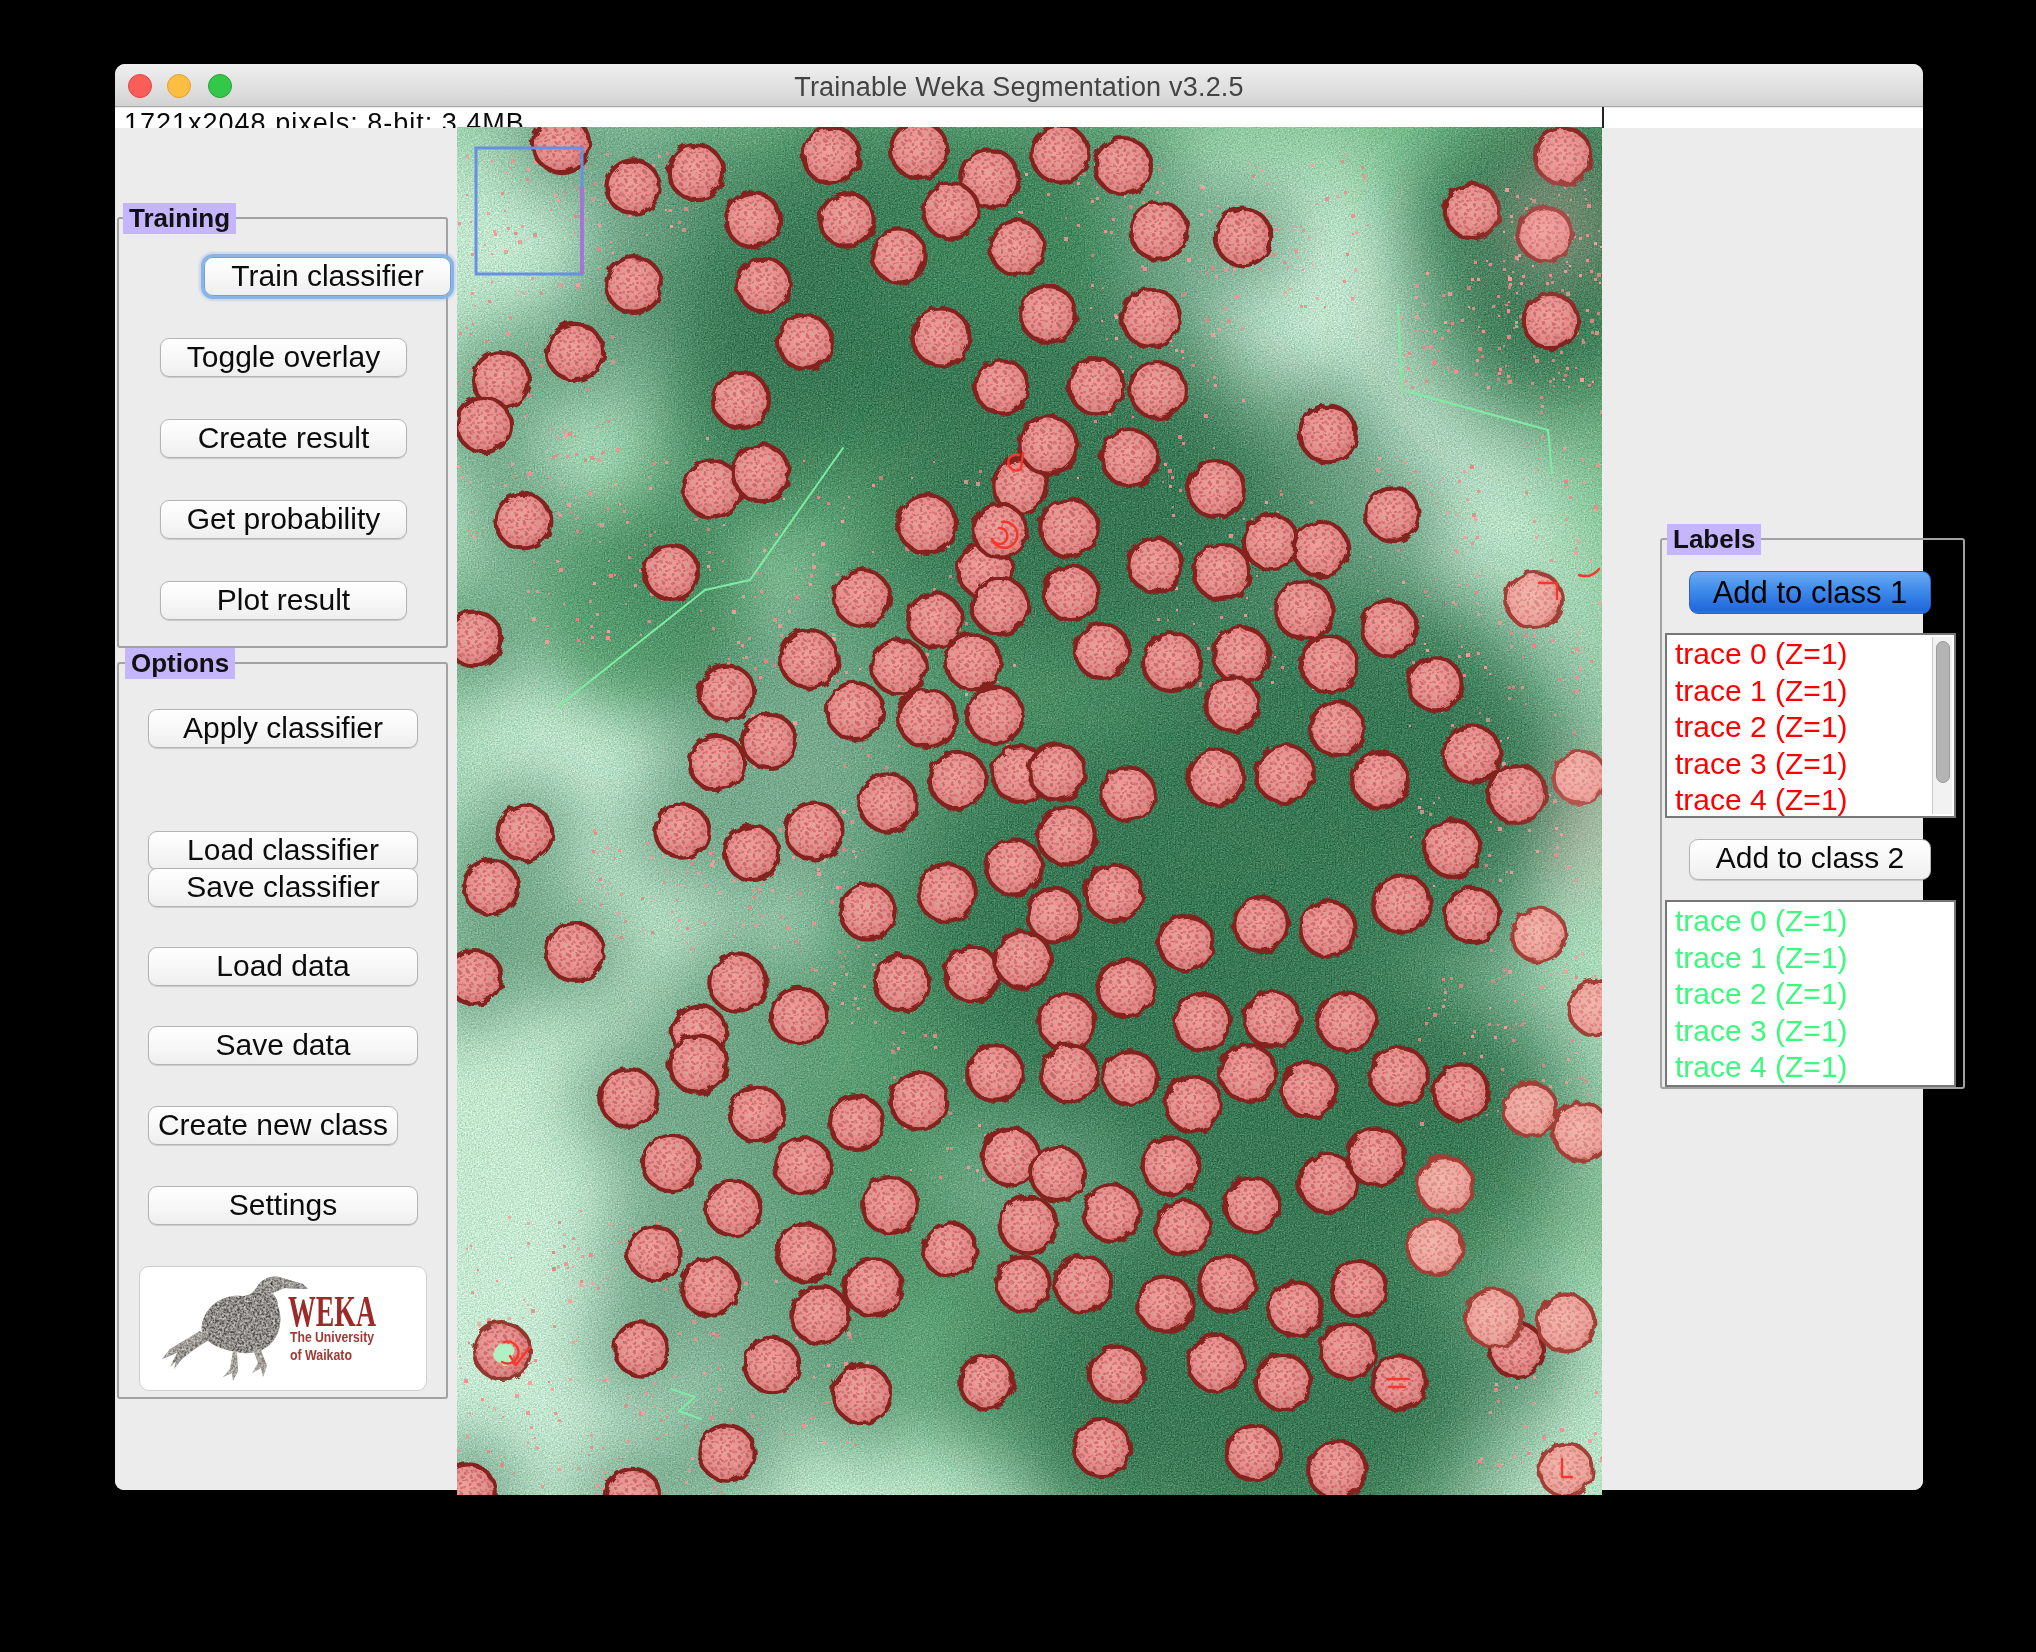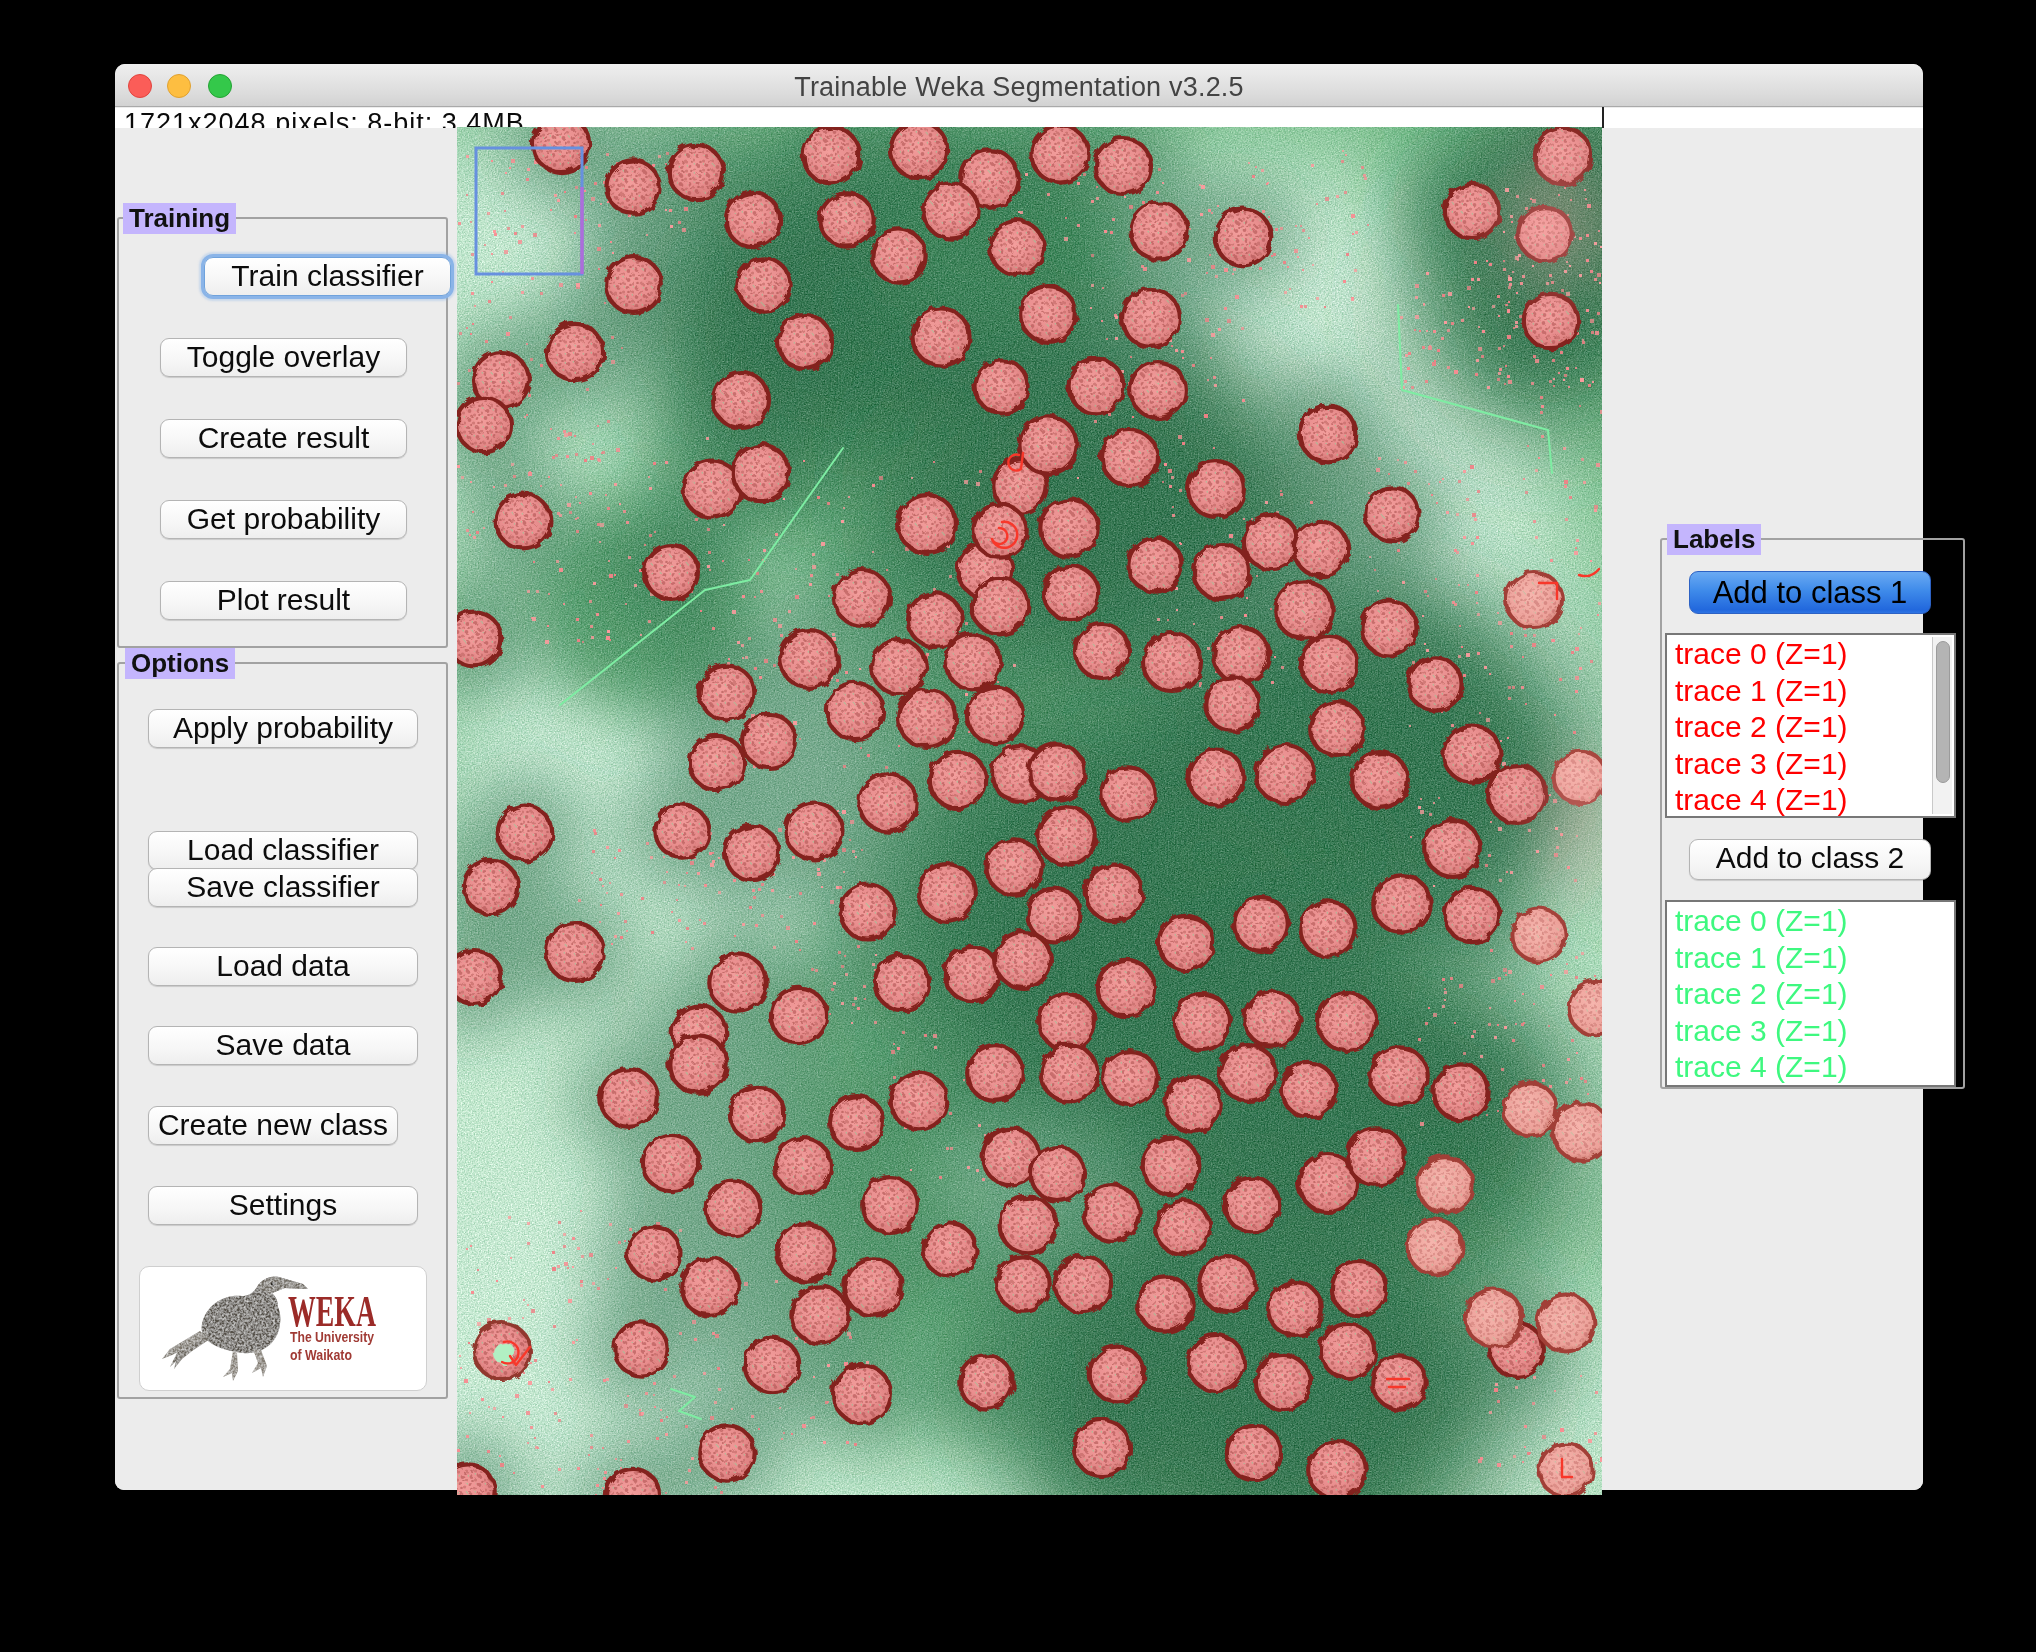--- a/index.html
+++ b/index.html
@@ -50,21 +50,21 @@
   <div class="panel" id="lpanel">
     <div class="gbox" style="left:2px; top:89px; width:331px; height:431px;"></div>
     <div class="glabel" style="left:8px; top:75px;">Training</div>
     <div class="btn focusring" style="left:45px; top:129px; width:247px;">Train classifier</div>
     <div class="btn" style="left:45px; top:210px; width:247px;">Toggle overlay</div>
     <div class="btn" style="left:45px; top:291px; width:247px;">Create result</div>
     <div class="btn" style="left:45px; top:372px; width:247px;">Get probability</div>
     <div class="btn" style="left:45px; top:453px; width:247px;">Plot result</div>
     <div class="gbox" style="left:2px; top:534px; width:331px; height:737px;"></div>
     <div class="glabel" style="left:10px; top:520px;">Options</div>
-    <div class="btn" style="left:33px; top:581px; width:270px;">Apply probability</div>
+    <div class="btn" style="left:33px; top:581px; width:270px;">Apply classifier</div>
     <div class="btn" style="left:33px; top:660px; width:270px;margin-top:43px;">Load classifier</div>
     <div class="btn" style="left:33px; top:740px; width:270px;">Save classifier</div>
     <div class="btn" style="left:33px; top:819px; width:270px;">Load data</div>
     <div class="btn" style="left:33px; top:898px; width:270px;">Save data</div>
     <div class="btn" style="left:33px; top:978px; width:250px;">Create new class</div>
     <div class="btn" style="left:33px; top:1058px; width:270px;">Settings</div>
     <div id="weklogo">
         <svg width="288" height="125" viewBox="0 0 288 125" style="position:absolute;left:0;top:0">
 <defs>
             <filter id="bn" x="-10%" y="-10%" width="120%" height="120%">

